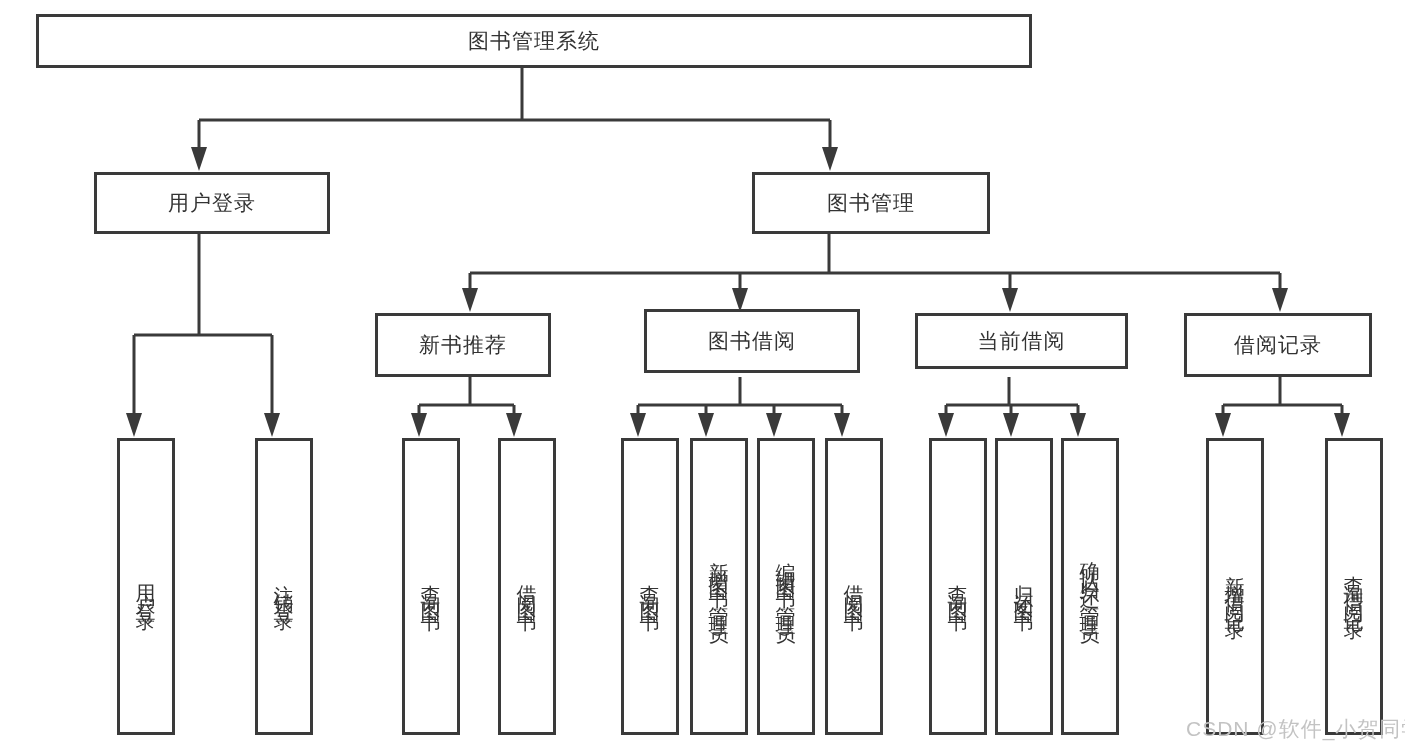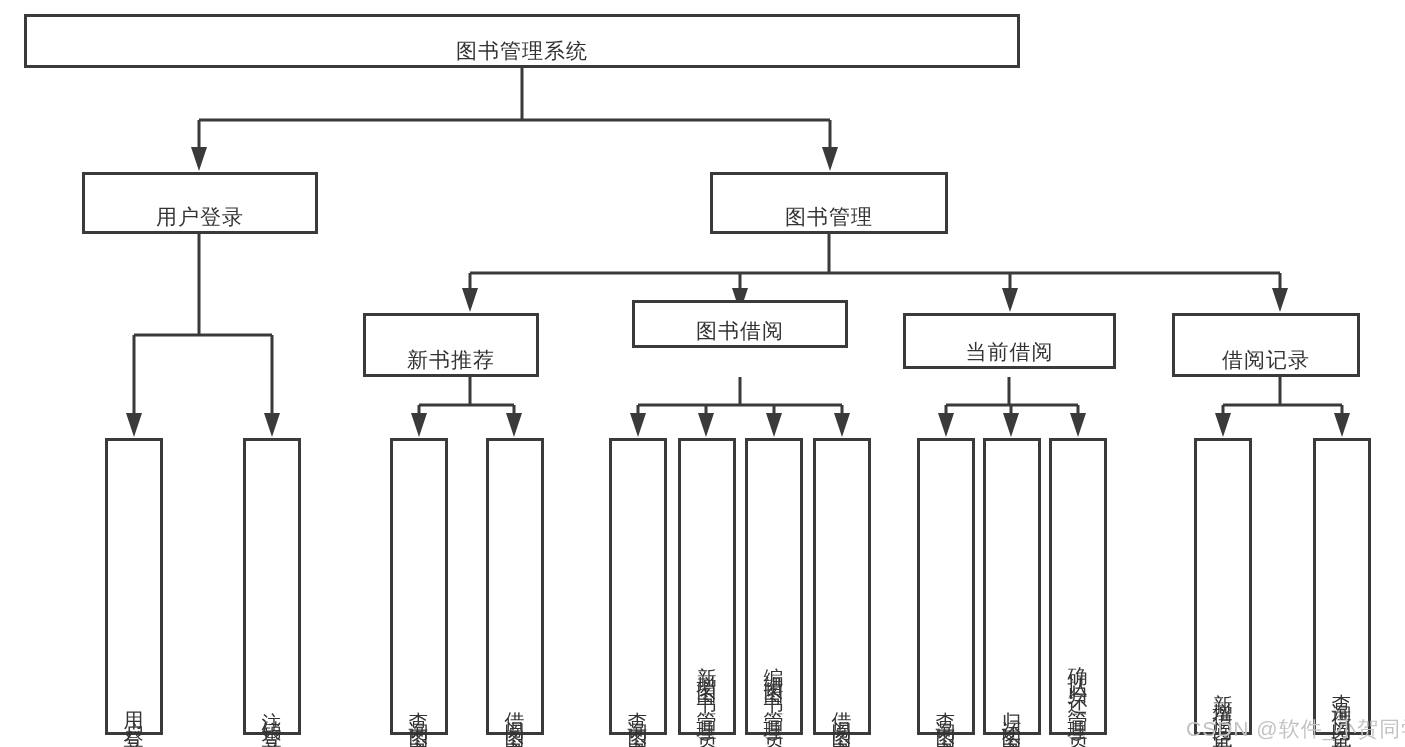--- a/index.html
+++ b/index.html
@@ -9,22 +9,23 @@
     background:#ffffff;
     font-family:"Liberation Sans","DejaVu Sans",sans-serif;
     overflow:hidden;
   }
   #connectors{position:absolute;left:0;top:0;width:1405px;height:747px;}
   .node{
     position:absolute;
     box-sizing:border-box;
     background:#ffffff;
     border:3px solid #3a3a3a;
-    display:flex;align-items:flex-end;justify-content:center;
+    display:flex;align-items:center;justify-content:center;
     color:#333333;
+    margin-left:12px;
   }
   .node.h{font-size:21px;letter-spacing:1px;white-space:nowrap;}
   .node.v span{
     writing-mode:vertical-rl;
     text-orientation:mixed;
     font-size:20px;
     letter-spacing:9px;
     line-height:1;
     white-space:nowrap;
   }
@@ -83,28 +84,28 @@
     </g>
   </svg>
 
   <div class="node h" style="left:24px;top:14px;width:996px;height:54px">
     <span>图书管理系统</span>
   </div>
 
   <div class="node h" style="left:82px;top:172px;width:236px;height:62px">
     <span>用户登录</span>
   </div>
-  <div class="node h" style="left:710px;top:172px;width:238px;height:62px">
+  <div class="node h" style="left:740px;top:172px;width:238px;height:62px">
     <span>图书管理</span>
   </div>
 
   <div class="node h" style="left:363px;top:313px;width:176px;height:64px">
     <span>新书推荐</span>
   </div>
-  <div class="node h" style="left:632px;top:300px;width:216px;height:48px">
+  <div class="node h" style="left:632px;top:309px;width:216px;height:64px">
     <span>图书借阅</span>
   </div>
   <div class="node h" style="left:903px;top:313px;width:213px;height:56px">
     <span>当前借阅</span>
   </div>
   <div class="node h" style="left:1172px;top:313px;width:188px;height:64px">
     <span>借阅记录</span>
   </div>
 
   <div class="node v" style="left:105px;top:438px;width:58px;height:297px">

